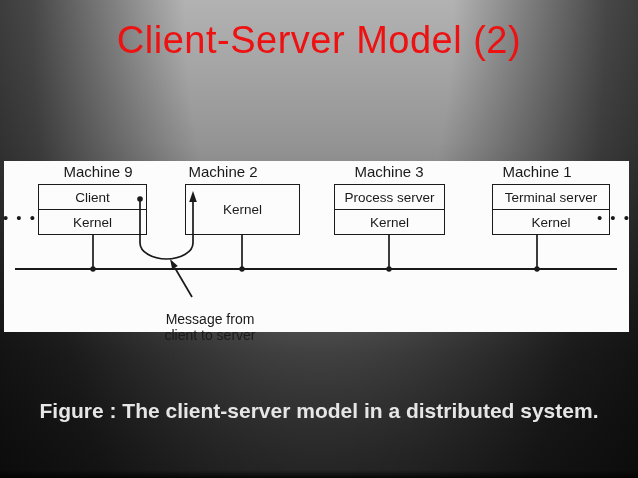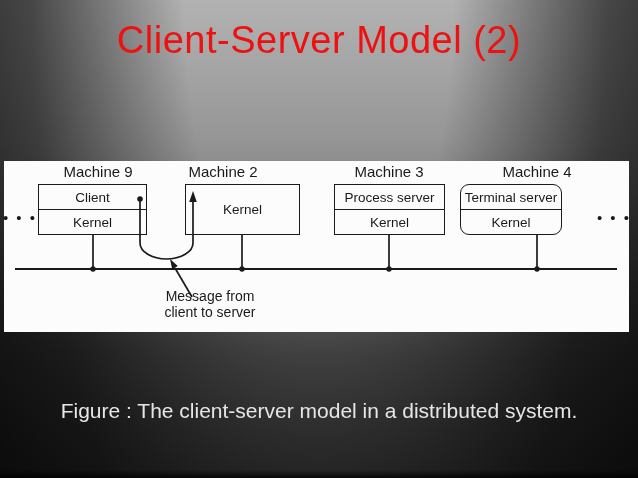--- a/index.html
+++ b/index.html
@@ -27,20 +27,21 @@
     text-align:center;
     font-size:38px;line-height:48px;
     color:var(--title-red);
     letter-spacing:0.5px;
   }
   .caption{
     position:absolute;left:0;right:0;top:396px;
     text-align:center;
     font-size:21px;line-height:30px;
     color:var(--caption-color);
+    font-weight:bold;
   }
   .figure{
     position:absolute;left:4px;top:161px;
     width:625px;height:171px;
     background:var(--figure-bg);
     color:var(--line-color);
   }
   .fig-svg{position:absolute;left:0;top:0;z-index:3;}
   .fig-svg .st{stroke:var(--line-color);stroke-width:1.7;fill:none;}
   .fig-svg .fl{fill:var(--line-color);stroke:none;}
@@ -60,36 +61,36 @@
     flex:1;display:flex;align-items:center;justify-content:center;
     font-size:13.5px;
   }
   .mbox .cell.top{border-bottom:1.5px solid var(--line-color);}
   .mbox .cell.pad-right{padding-right:17px;}
   .network-label{
     position:absolute;left:407px;top:113px;width:100px;
     text-align:center;font-size:14px;line-height:16px;z-index:2;
   }
   .annotation{
-    position:absolute;left:146px;top:128px;width:120px;
+    position:absolute;left:146px;top:151px;width:120px;
     text-align:center;font-size:14px;line-height:15.5px;z-index:2;
   }
   .ellipsis{
     position:absolute;top:48px;width:40px;height:18px;
     text-align:center;font-size:15px;line-height:18px;
     letter-spacing:2px;z-index:2;color:var(--line-color);
   }
   .ellipsis.left{left:-4px;}
   .ellipsis.right{left:590px;}
   
   .label-1{left:34px;} .label-2{left:159px;} .label-3{left:325px;} .label-4{left:473px;}
   .box-1{left:34px;width:109px;}
   .box-2{left:181px;width:115px;}
   .box-3{left:330px;width:111px;}
-  .box-4{left:456px;width:102px;border-radius:9px;}
+  .box-4{left:488px;width:118px;}
 </style>
 </head>
 <body>
 
 <div class="slide">
 
   <div class="title">Client-Server Model (2)</div>
 
   <div class="figure">
 
@@ -103,21 +104,21 @@
     <div class="mbox box-2">
       <div class="cell">Kernel</div>
     </div>
 
     <div class="machine-label label-3">Machine 3</div>
     <div class="mbox box-3">
       <div class="cell top">Process server</div>
       <div class="cell">Kernel</div>
     </div>
 
-    <div class="machine-label label-4">Machine 4</div>
+    <div class="machine-label label-4">Machine 1</div>
     <div class="mbox box-4">
       <div class="cell top">Terminal server</div>
       <div class="cell">Kernel</div>
     </div>
 
     <div class="ellipsis left">• • •</div>
     <div class="ellipsis right">• • •</div>
 
 
     <div class="annotation">

